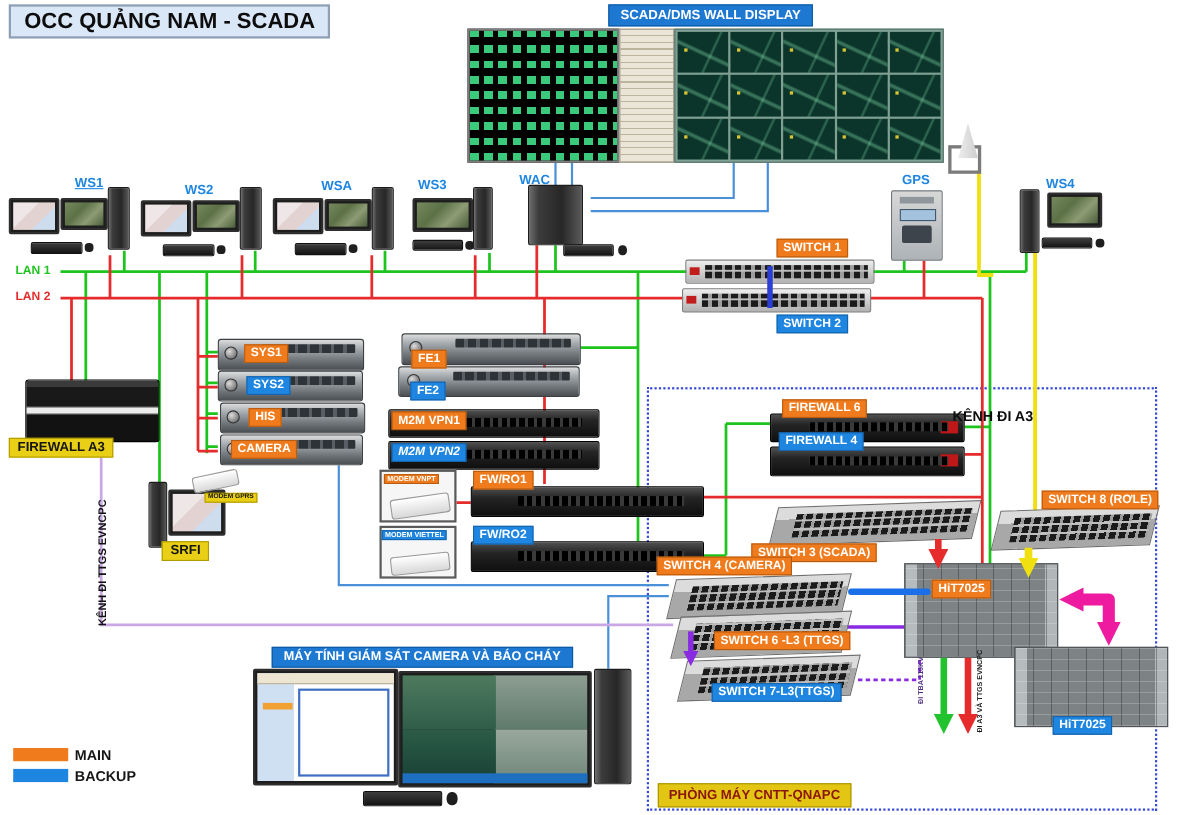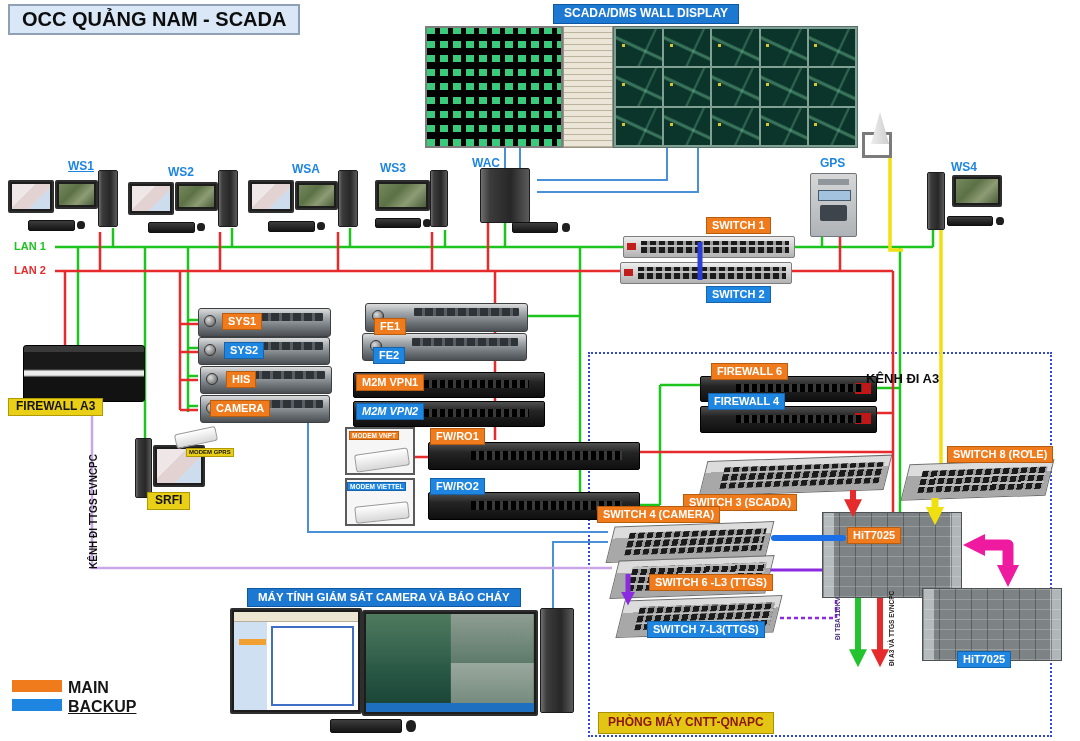--- a/index.html
+++ b/index.html
@@ -79,21 +79,21 @@
   .wd-cell::before{content:"";position:absolute;left:12%;top:40%;width:3px;height:3px;background:#d8c435;}
   .scr.app{background:linear-gradient(90deg,#cfe0f2 0 27%,#fdfdfd 27% 100%);}
   .scr.app .tb{position:absolute;left:0;right:0;top:0;height:9px;background:#ece5d2;border-bottom:1px solid #b9b09a;}
   .scr.app .hl{position:absolute;left:4%;top:28%;width:22%;height:6px;background:#f0a132;}
   .scr.app .fr{position:absolute;left:30%;top:14%;right:3%;bottom:4%;background:#fff;border:2px solid #3f6fc4;}
   .scr.cams{background-image:linear-gradient(#4e7a5e,#2f5d49),linear-gradient(#8e9d92,#5d7a6a),
             linear-gradient(#2c5c48,#174034),linear-gradient(#9aa89e,#6d8577);
             background-size:50.5% 50.5%;background-position:0 0,100% 0,0 100%,100% 100%;background-repeat:no-repeat;}
   .scr.cams .bar{position:absolute;left:0;right:0;bottom:0;height:9px;background:#1f6fc0;}
   .legend-swatch{z-index:10;}
-  .lgtext{position:absolute;font-weight:bold;font-size:16px;color:#161616;z-index:30;}
+  .lgtext{position:absolute;font-weight:bold;font-size:13px;color:#161616;z-index:30;}
 </style>
 </head>
 <body>
 
 <div class="stage">
 
   <div class="d region" style="left:588px;top:352px;width:464px;height:385px;"></div>
 
   <svg class="layer" width="1080" height="741" viewBox="0 0 1080 741">
     <g stroke="#1ec41e" stroke-width="2.5" fill="none">
@@ -308,21 +308,21 @@
         <div class="bar"></div>
       </div>
   </div>
   <div class="d dev tower" style="left:540px;top:608px;width:34px;height:105px;"></div>
   <div class="d dev kb" style="left:330px;top:719px;width:72px;height:14px;"></div>
   <div class="d dev mouse" style="left:406px;top:720px;width:10px;height:12px;"></div>
 
   <div class="d legend-swatch" style="left:12px;top:680px;width:50px;height:12px;background:#f07b1d;"></div>
   <div class="lgtext" style="left:68px;top:679px;">MAIN</div>
   <div class="d legend-swatch" style="left:12px;top:699px;width:50px;height:12px;background:#1e86e0;"></div>
-  <div class="lgtext" style="left:68px;top:698px;text-decoration:underline;">BACKUP</div>
+  <div class="lgtext" style="left:68px;top:698px;">BACKUP</div>
 
   <svg class="layer top" width="1080" height="741" viewBox="0 0 1080 741">
     <defs>
       <marker id="ag" viewBox="0 0 10 10" refX="6" refY="5" markerWidth="3" markerHeight="3" orient="auto-start-reverse">
           <path d="M0,0L10,5L0,10z" fill="#22c32e"></path>
         </marker>
       <marker id="ar" viewBox="0 0 10 10" refX="6" refY="5" markerWidth="3" markerHeight="3" orient="auto-start-reverse">
           <path d="M0,0L10,5L0,10z" fill="#e52b2b"></path>
         </marker>
       <marker id="ay" viewBox="0 0 10 10" refX="6" refY="5" markerWidth="2.6" markerHeight="2.6" orient="auto-start-reverse">

